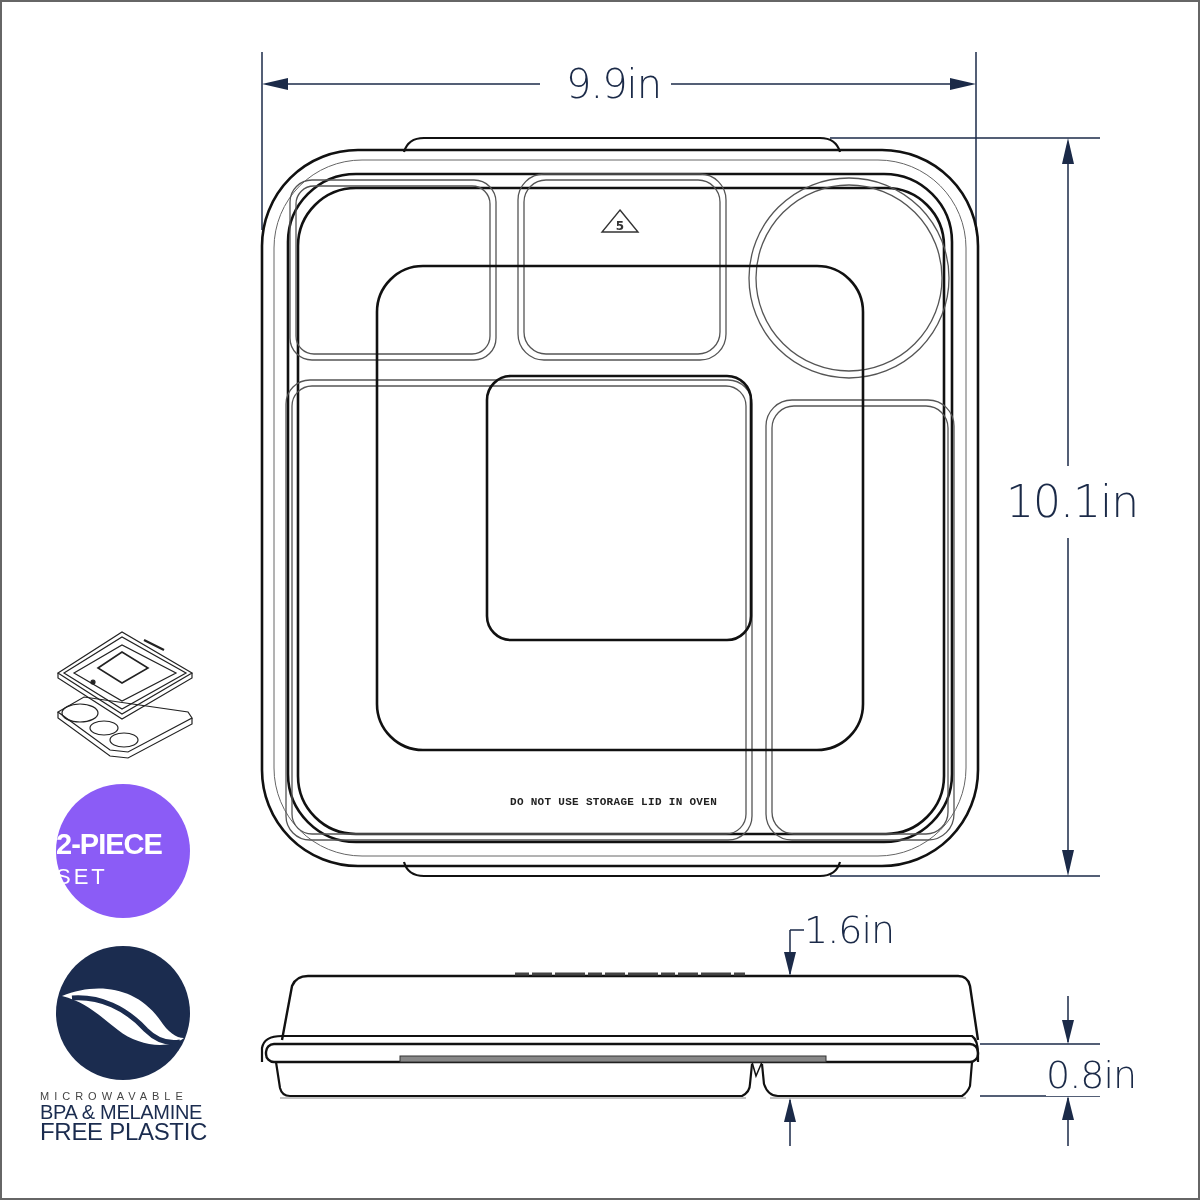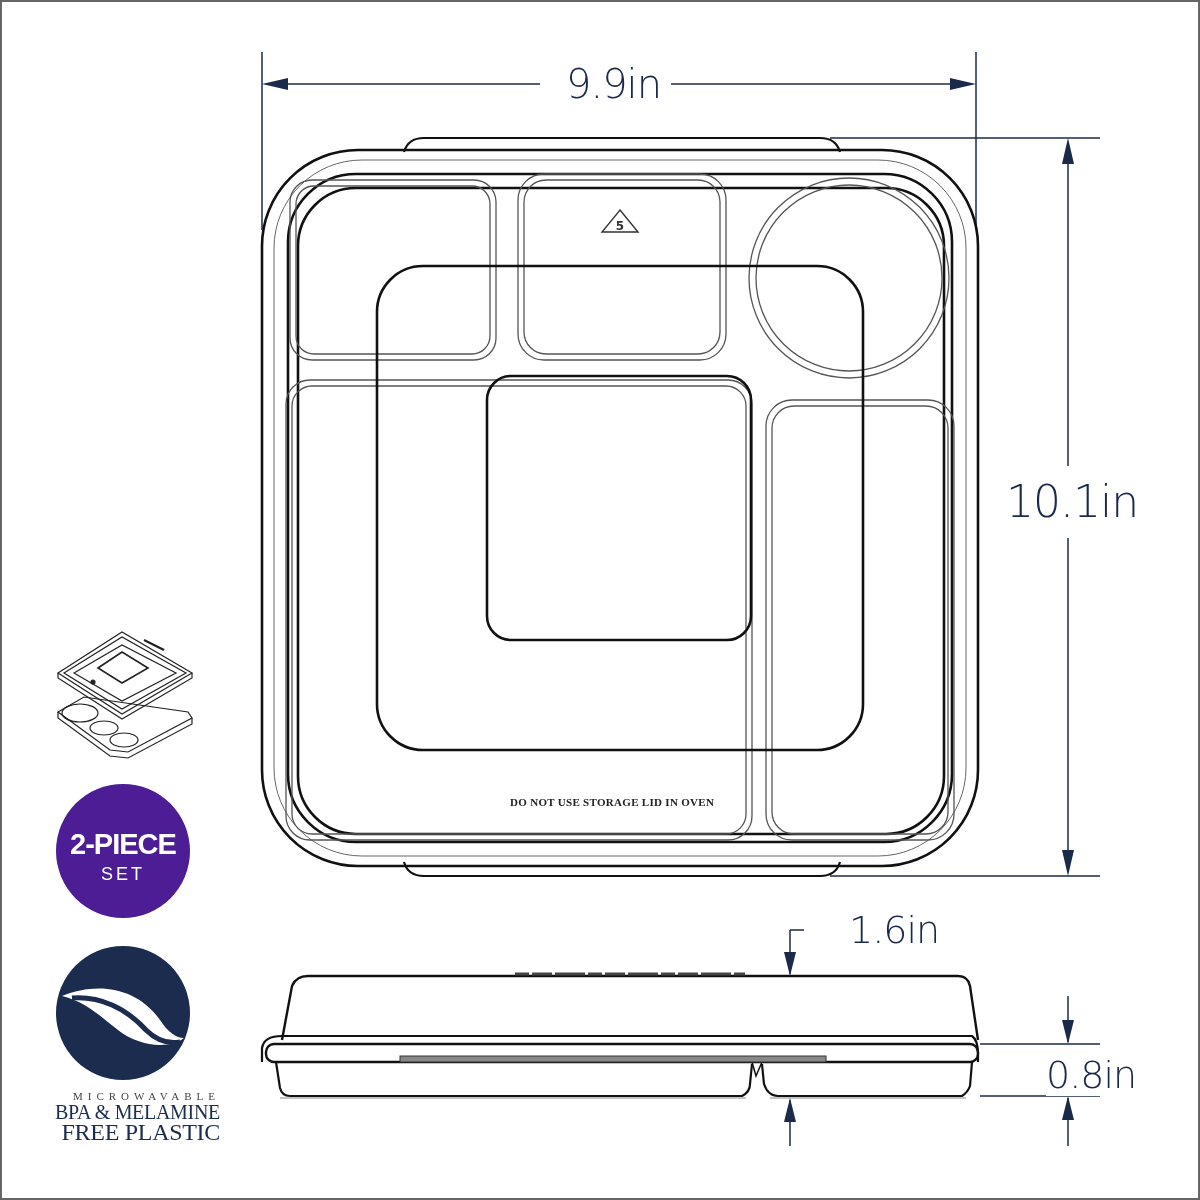--- a/index.html
+++ b/index.html
@@ -2,28 +2,28 @@
 <html><head>
   <meta charset="utf-8">
   <style>
     html, body { margin: 0; padding: 0; background: #ffffff; }
     body { width: 1200px; height: 1200px; position: relative; overflow: hidden; font-family: "DejaVu Sans", sans-serif; }
     .frame { position: absolute; left: 0; top: 0; width: 1196px; height: 1196px; border: 2px solid #666666; background: #fff; }
     svg.drawing { position: absolute; left: 0; top: 0; }
     .dim-label { position: absolute; color: #1b2a48; font-family: "DejaVu Sans", sans-serif; font-weight: 300; letter-spacing: -1px; background: #fff; line-height: 1; }
     .dim-w { left: 556px; top: 64px; font-size: 40px; padding: 0 10px; }
     .dim-h { left: 1006px; top: 476px; font-size: 44px; padding: 4px 0; }
-    .dim-d1 { left: 849px; top: 911px; font-size: 38px; }
+    .dim-d1 { left: 804px; top: 911px; font-size: 38px; }
     .dim-d2 { left: 1046px; top: 1054px; font-size: 38px; padding: 2px 0; }
-    .warning { position: absolute; left: 510px; top: 796px; font-size: 11px; font-weight: bold; letter-spacing: 0.3px; color: #222; font-family: Liberation Serif, serif; }
-    .badge { position: absolute; left: 56px; top: 784px; width: 134px; height: 134px; border-radius: 50%; background: #4c1d95; color: #fff; text-align: center; }
+    .warning { position: absolute; left: 510px; top: 796px; font-size: 11px; font-weight: bold; letter-spacing: 0.3px; color: #222; font-family: Liberation Mono, monospace; }
+    .badge { position: absolute; left: 56px; top: 784px; width: 134px; height: 134px; border-radius: 50%; background: #8b5cf6; color: #fff; }
     .badge .big { position: absolute; left: 0; right: 0; top: 44px; font-size: 29px; font-weight: bold; letter-spacing: -1px; font-family: "Liberation Sans", sans-serif; }
-    .badge .small { position: absolute; left: 0; right: 0; top: 80px; font-size: 18px; letter-spacing: 3px; font-family: "Liberation Sans", sans-serif; }
+    .badge .small { position: absolute; left: 0; right: 0; top: 80px; font-size: 22px; letter-spacing: 3px; font-family: "Liberation Sans", sans-serif; }
     .leaf-badge { position: absolute; left: 56px; top: 946px; width: 134px; height: 134px; border-radius: 50%; background: #1b2c4f; overflow: hidden; }
-    .material { position: absolute; left: 40px; top: 1090px; width: 180px; text-align: right; color: #1b2c4f; font-family: Liberation Serif, serif; }
+    .material { position: absolute; left: 40px; top: 1090px; width: 180px; text-align: left; color: #1b2c4f; font-family: Liberation Sans, sans-serif; }
     .material .l1 { font-size: 11px; letter-spacing: 5px; color: #444; }
     .material .l2 { font-size: 20px; line-height: 20px; letter-spacing: -0.3px; }
     .material .l3 { font-size: 24px; line-height: 20px; letter-spacing: -0.3px; }
   </style>
 </head>
 <body>
 
 <div class="frame"></div>
 
 <svg class="drawing" width="1200" height="1200" viewBox="0 0 1200 1200">

